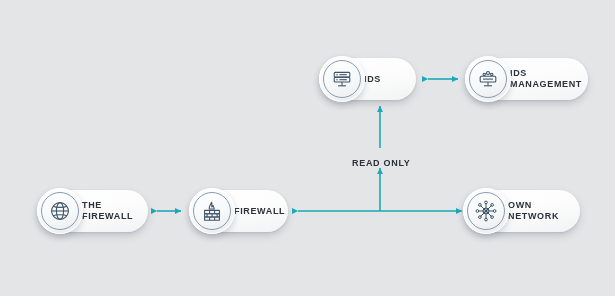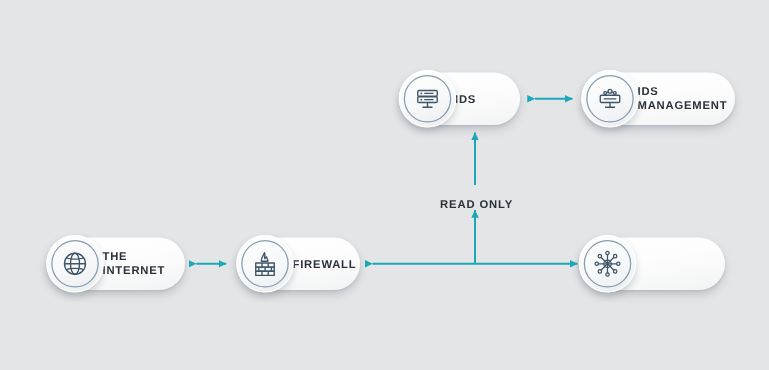--- a/index.html
+++ b/index.html
@@ -142,21 +142,21 @@
     <div class="badge">
       <div class="ring"></div>
       <svg width="24" height="24" viewBox="0 0 24 24" fill="none" stroke="#3f5668" stroke-width="1.1">
         <circle cx="12" cy="12" r="8.4"></circle>
         <ellipse cx="12" cy="12" rx="3.6" ry="8.4"></ellipse>
         <line x1="3.6" y1="12" x2="20.4" y2="12"></line>
         <path d="M5.1 7.2 C8 8.7, 16 8.7, 18.9 7.2"></path>
         <path d="M5.1 16.8 C8 15.3, 16 15.3, 18.9 16.8"></path>
       </svg>
     </div>
-    <span class="label">THE INTERNET</span>
+    <span class="label">THE FIREWALL</span>
   </div>
 
   <div class="node" style="left:190px; top:190px; width:98px;align-items:center;">
     <div class="badge">
       <div class="ring"></div>
       <svg width="24" height="24" viewBox="0 0 24 24" fill="none" stroke="#3f5668" stroke-width="1.1" stroke-linejoin="round">
         <path d="M11.6 3.2 C12.6 5.3, 11.2 6.4, 11.9 7.9 C12.4 6.9, 13.2 6.5, 13.2 6.5
                  C13.0 8.0, 14.6 8.5, 14.2 10.0 L9.2 10.0 C8.4 8.2, 10.4 6.2, 11.6 3.2 Z" fill="none"></path>
         <rect x="4.6" y="11.4" width="14.8" height="3.3"></rect>
         <rect x="4.6" y="14.7" width="14.8" height="3.3"></rect>
@@ -225,15 +225,16 @@
         <circle cx="12" cy="3.4" r="1.35"></circle>
         <circle cx="18.1" cy="5.9" r="1.35"></circle>
         <circle cx="20.6" cy="12" r="1.35"></circle>
         <circle cx="18.1" cy="18.1" r="1.35"></circle>
         <circle cx="12" cy="20.6" r="1.35"></circle>
         <circle cx="5.9" cy="18.1" r="1.35"></circle>
         <circle cx="3.4" cy="12" r="1.35"></circle>
         <circle cx="5.9" cy="5.9" r="1.35"></circle>
       </svg>
     </div>
+    <span class="label">OWN NETWORK</span>
   </div>
 
 </div>
 
 </body></html>

